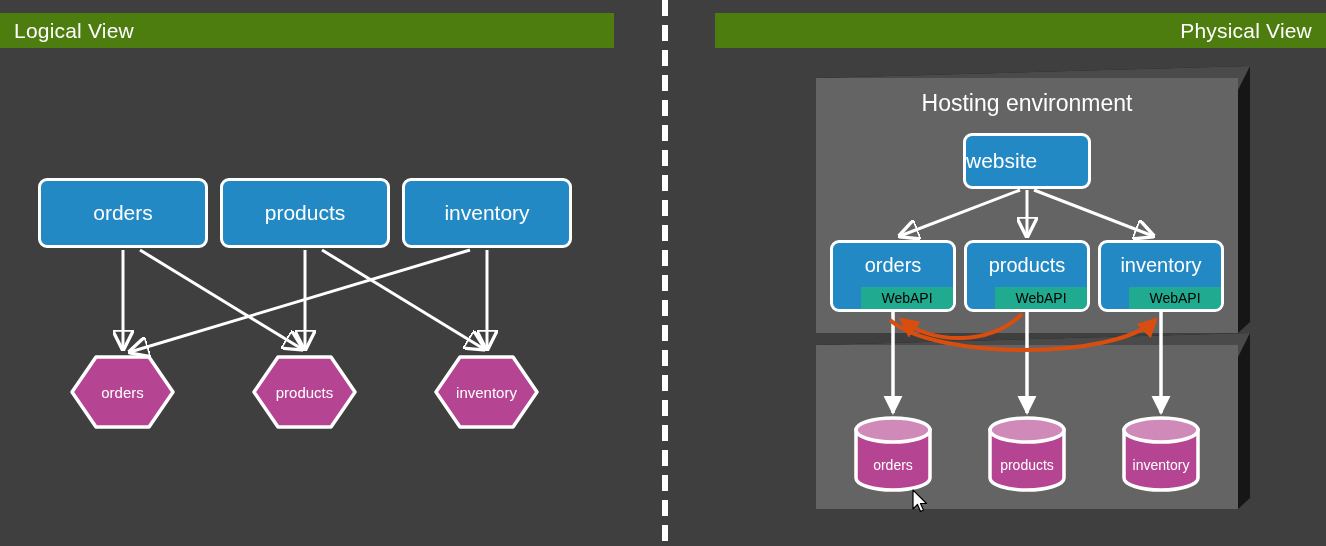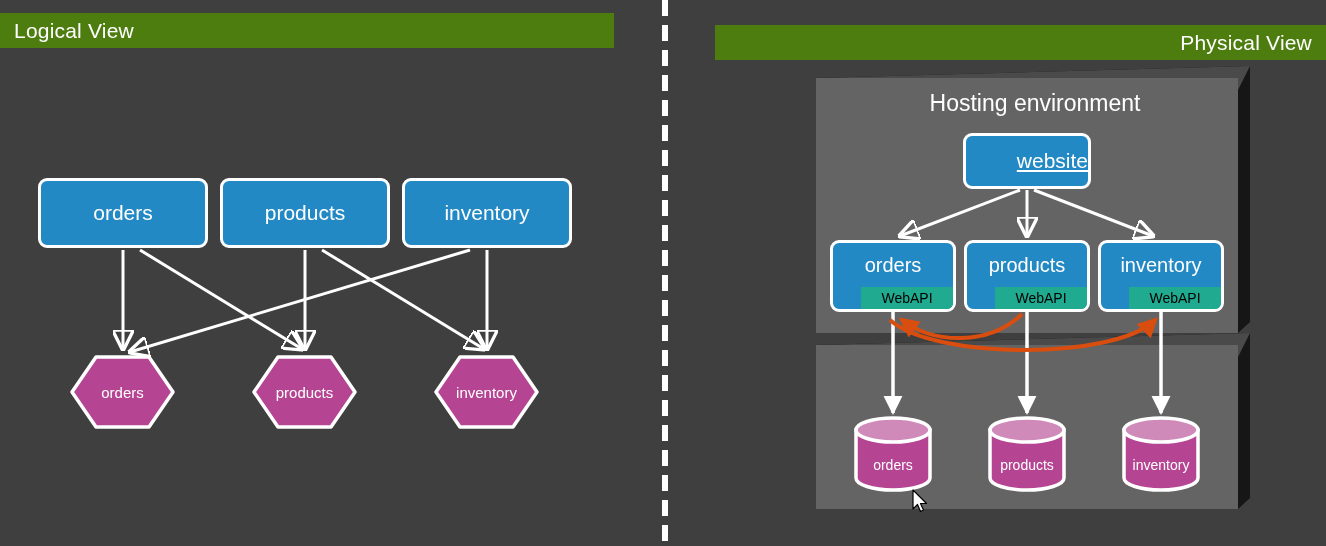--- a/index.html
+++ b/index.html
@@ -23,21 +23,21 @@
   
   .view-header {
     position: absolute;
     height: 35px;
     background: #4d7c0f;
     display: flex;
     align-items: center;
     box-sizing: border-box;
   }
   .view-header.left  { left: 0px;  top: 13px; width: 614px; justify-content: flex-start; padding-left: 14px; }
-  .view-header.right { left: 715px; top: 25px; width: 611px; justify-content: flex-end;  padding-right: 14px; }
+  .view-header.right { left: 715px; top: 13px; width: 611px; justify-content: flex-end;  padding-right: 14px; }
   .view-header-label {
     color: #ffffff;
     font-size: 21px;
     font-weight: 400;
     letter-spacing: 0.2px;
     white-space: nowrap;
   }
 
   
   .divider {
@@ -92,36 +92,34 @@
     color: #ffffff;
     font-size: 15px;
   }
   .env-title {
     position: absolute;
     width: 100%;
     text-align: center;
     color: #ffffff;
     font-size: 23px;
     top: 12px;
-    margin-left: 8px;
   }
 
   
   .node-website {
     position: absolute;
     background: #2389c4;
     border: 3px solid #ffffff;
     border-radius: 9px;
     box-sizing: border-box;
     display: flex;
     align-items: center;
-    justify-content: flex-end;
+    justify-content: flex-start;
     color: #ffffff;
     font-size: 21px;
-    text-decoration: underline;
   }
 
   
   .svc {
     position: absolute;
     border: 3px solid #ffffff;
     border-radius: 9px;
     box-sizing: border-box;
     overflow: hidden;
     background: #2389c4;

